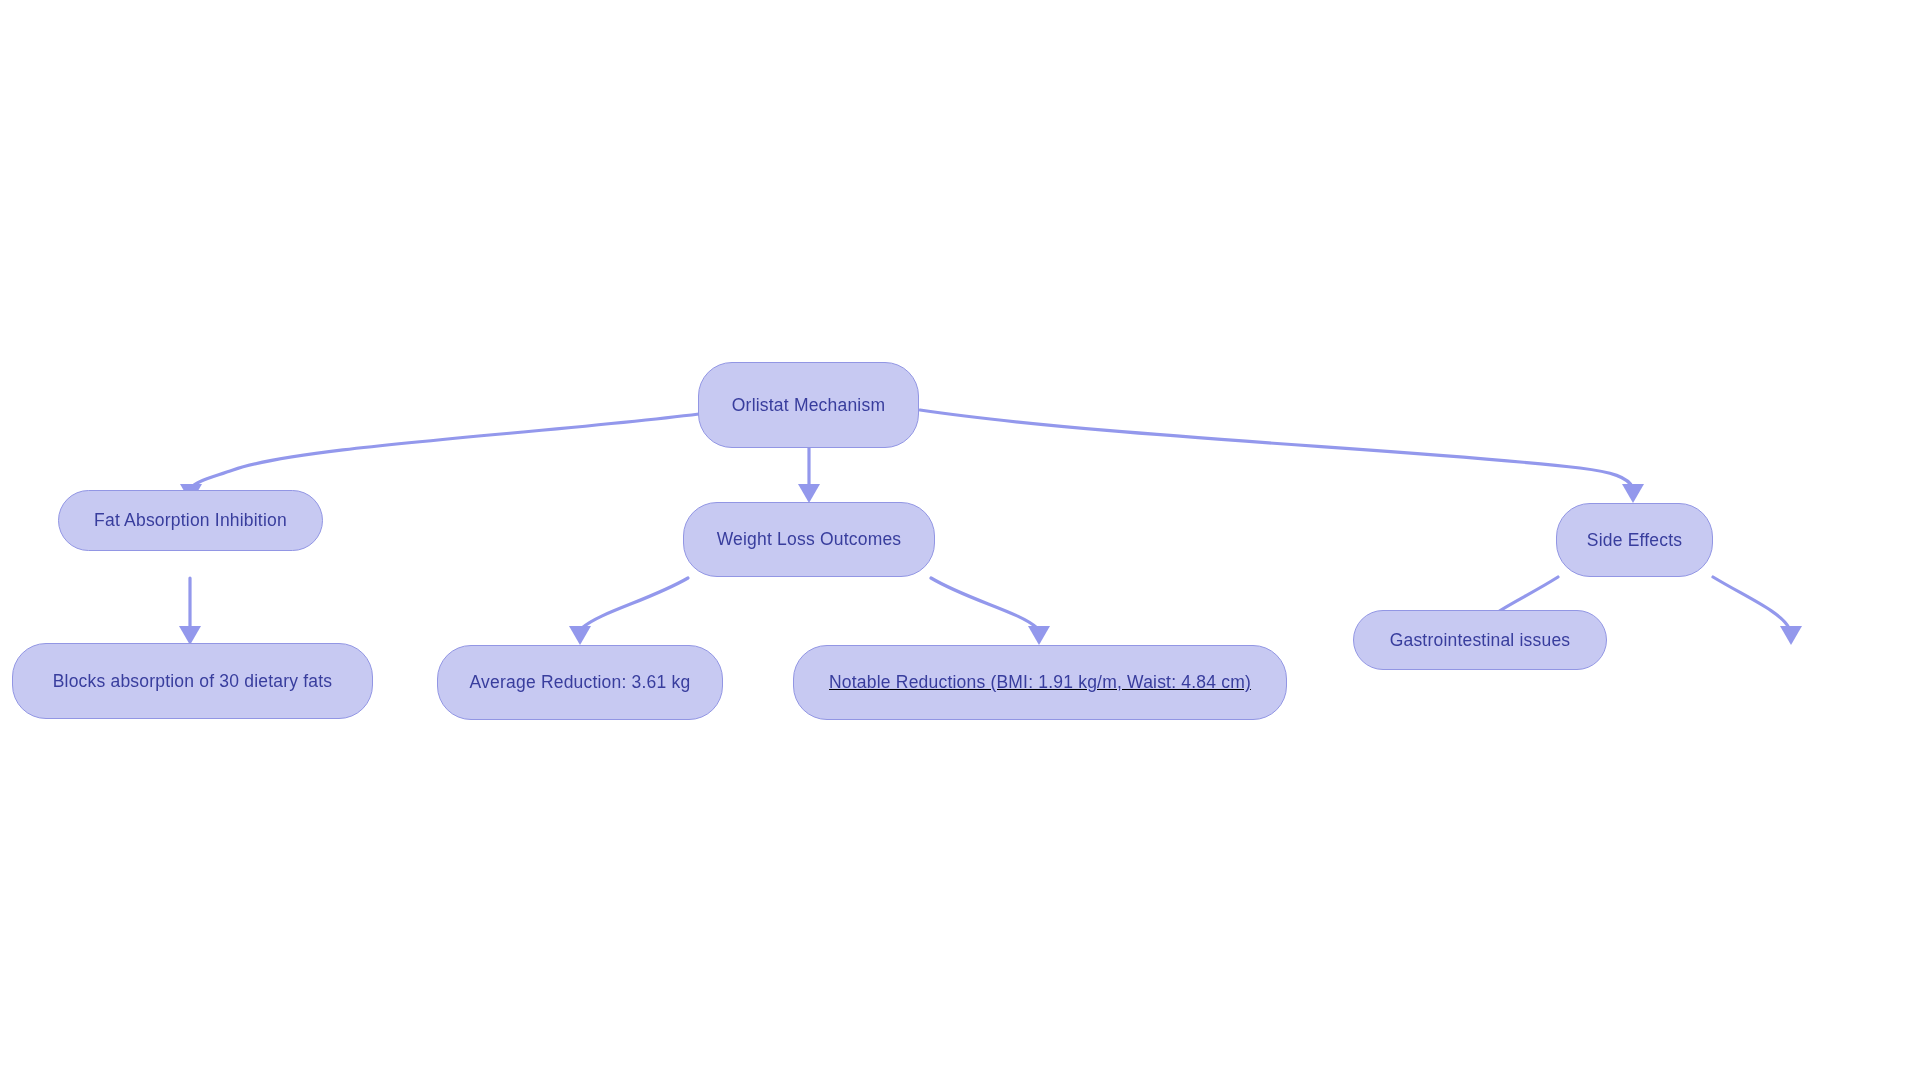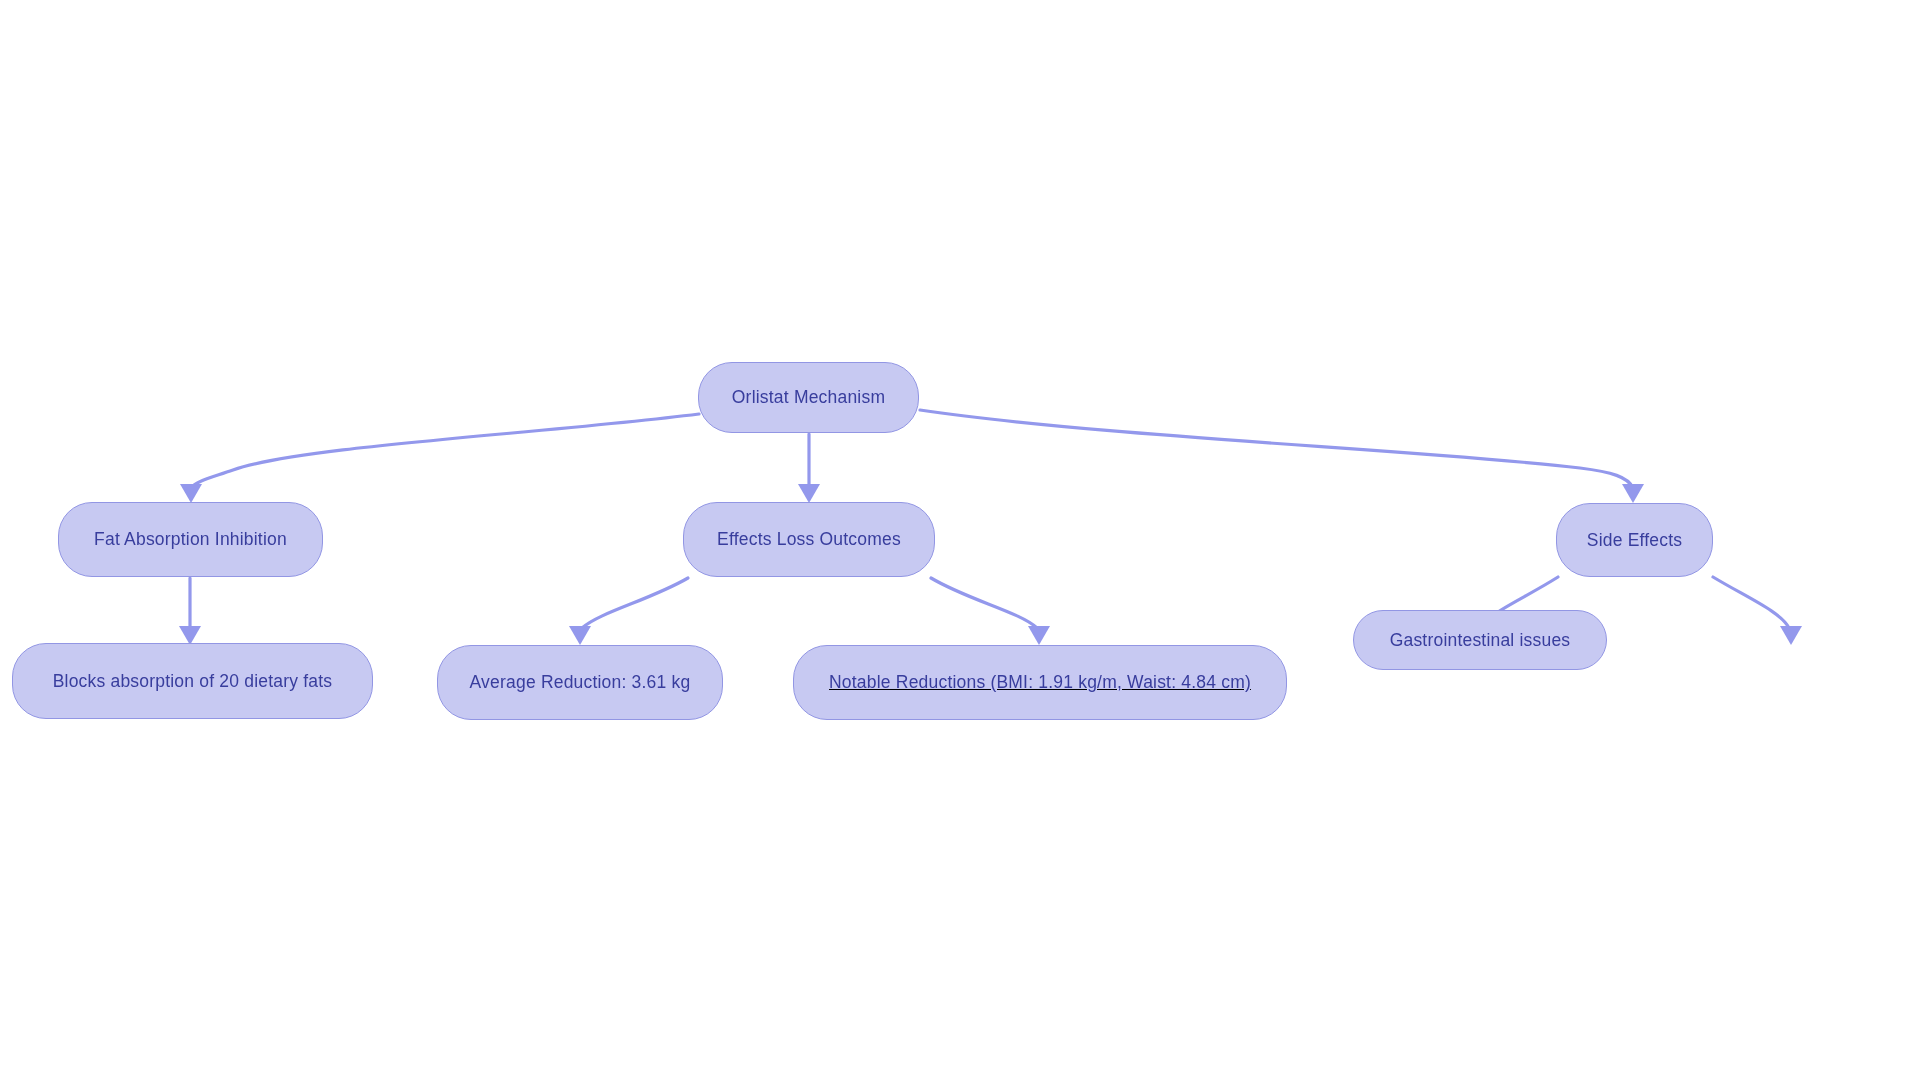--- a/index.html
+++ b/index.html
@@ -86,38 +86,38 @@
     <g class="edge">
       <path d="M 1558 577 C 1525 598 1490 612 1480 628"></path>
       <polygon points="1468,626 1490,626 1479,645"></polygon>
     </g>
     <g class="edge">
       <path d="M 1713 577 C 1748 598 1781 612 1789 628"></path>
       <polygon points="1780,626 1802,626 1791,645"></polygon>
     </g>
   </svg>
 
-  <div class="node" style="left:698px; top:362px; width:221px; height:71px;">
+  <div class="node" style="left:698px; top:362px; width:221px; height:86px;">
     <span class="label">Orlistat Mechanism</span>
   </div>
 
-  <div class="node" style="left:58px; top:502px; width:265px; height:75px;">
+  <div class="node" style="left:58px; top:490px; width:265px; height:61px;">
     <span class="label">Fat Absorption Inhibition</span>
   </div>
 
   <div class="node" style="left:683px; top:502px; width:252px; height:75px;">
-    <span class="label">Effects Loss Outcomes</span>
+    <span class="label">Weight Loss Outcomes</span>
   </div>
 
   <div class="node" style="left:1556px; top:503px; width:157px; height:74px;">
     <span class="label">Side Effects</span>
   </div>
 
   <div class="node" style="left:12px; top:643px; width:361px; height:76px;">
-    <span class="label">Blocks absorption of 20 dietary fats</span>
+    <span class="label">Blocks absorption of 30 dietary fats</span>
   </div>
 
   <div class="node" style="left:437px; top:645px; width:286px; height:75px;">
     <span class="label">Average Reduction: 3.61 kg</span>
   </div>
 
   <div class="node" style="left:793px; top:645px; width:494px; height:75px;text-decoration:underline;">
     <span class="label">Notable Reductions (BMI: 1.91 kg/m, Waist: 4.84 cm)</span>
   </div>
 

